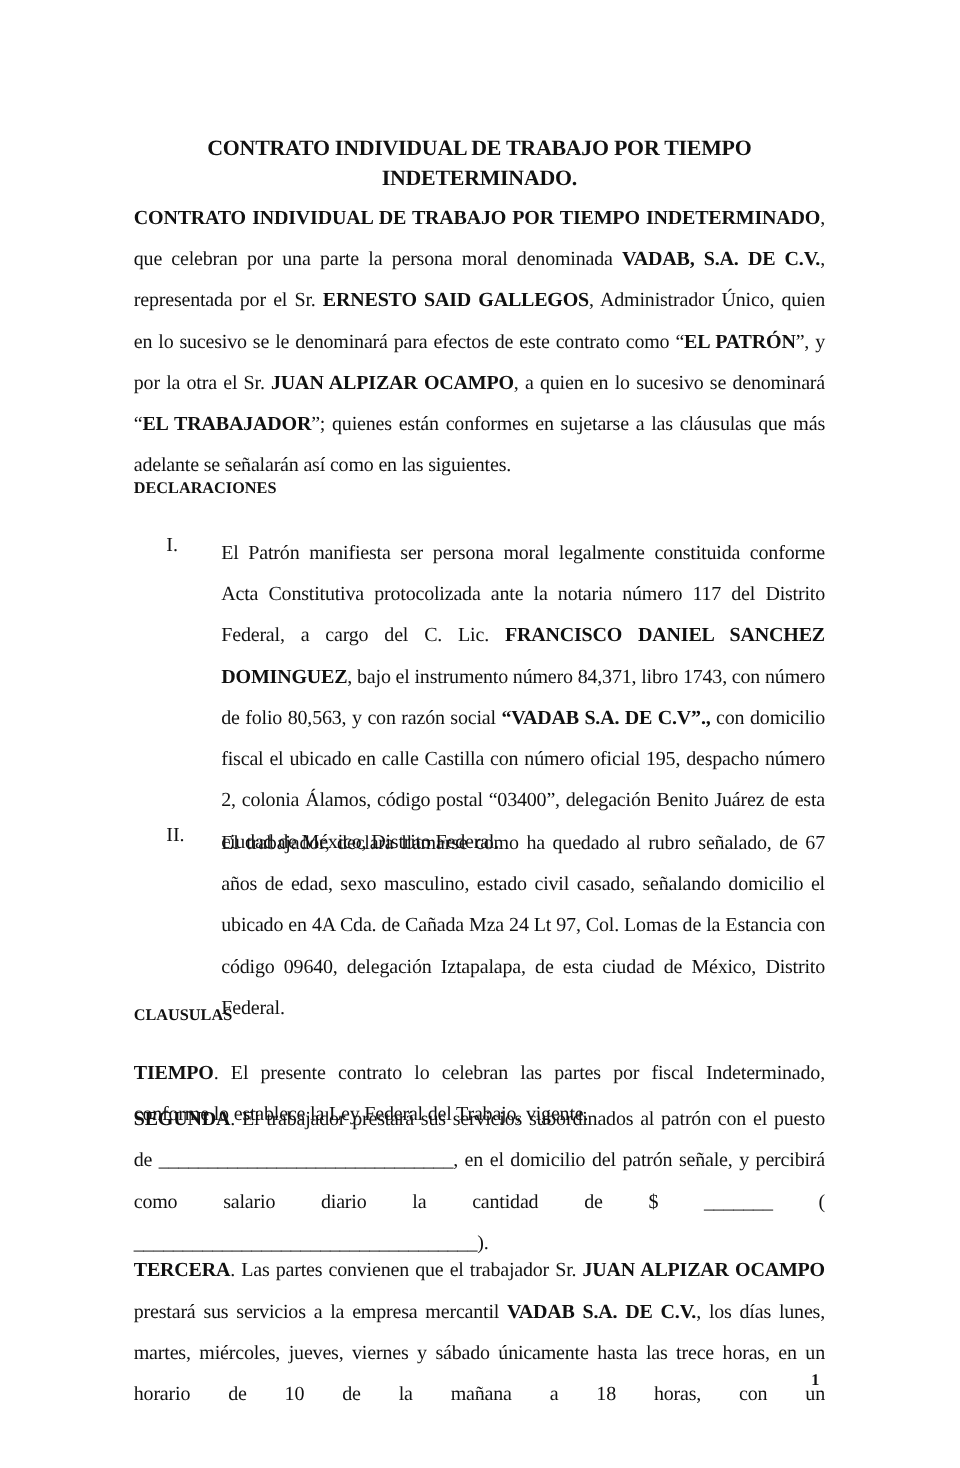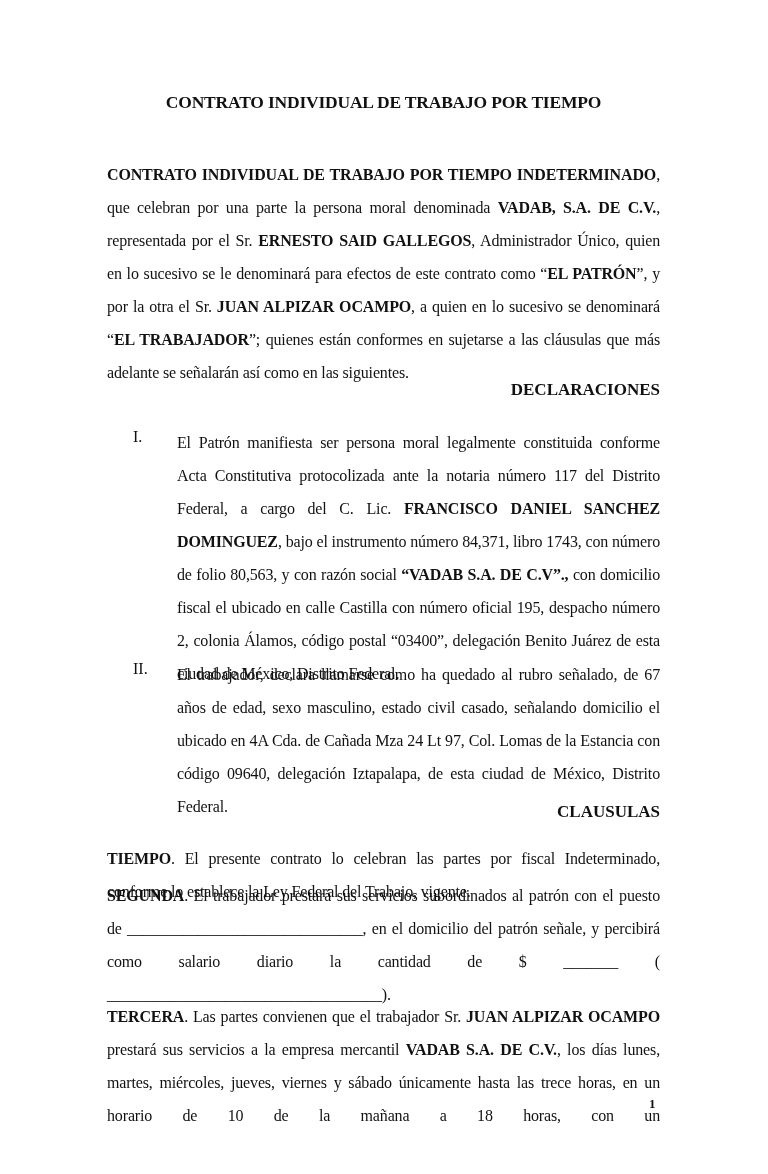--- a/index.html
+++ b/index.html
@@ -25,21 +25,21 @@
     .content {
       position: absolute;
       left: 107px;
       width: 553px;
       top: 0;
     }
     .title {
       position: absolute;
       left: 0;
       width: 553px;
-      top: 90px;
+      top: 106px;
       text-align: center;
       font-weight: bold;
       font-size: 17.5px;
       line-height: 24px;
       letter-spacing: -0.2px;
     }
     .title span { display: block; }
     .para {
       position: absolute;
       left: 0;
@@ -48,23 +48,23 @@
       line-height: 33px;
       text-align: justify;
       text-align-last: left;
       letter-spacing: -0.15px;
     }
     .para b { font-weight: bold; }
     .section-heading {
       position: absolute;
       left: 0;
       width: 553px;
-      text-align: right;
+      text-align: left;
       font-weight: bold;
-      font-size: 17px;
+      font-size: 13px;
       line-height: 24px;
     }
     .decl {
       position: absolute;
       left: 0;
       width: 553px;
     }
     .decl .num {
       position: absolute;
       left: 26px;
@@ -93,20 +93,21 @@
     }
   </style>
 </head>
 <body>
 
 <div class="page">
   <div class="content">
 
     <div class="title">
       <span>CONTRATO  INDIVIDUAL  DE TRABAJO POR TIEMPO</span>
+      <span>INDETERMINADO.</span>
     </div>
 
     <div class="para" style="top:158px;"><b>CONTRATO INDIVIDUAL DE TRABAJO POR TIEMPO INDETERMINADO</b><span>, que celebran por una parte la persona moral denominada </span><b>VADAB, S.A. DE C.V.</b><span>, representada por el Sr. </span><b>ERNESTO SAID GALLEGOS</b><span>, Administrador Único, quien en lo sucesivo se le denominará para efectos de este contrato como “</span><b>EL PATRÓN</b><span>”, y por la otra el Sr. </span><b>JUAN ALPIZAR OCAMPO</b><span>, a quien en lo sucesivo se denominará “</span><b>EL TRABAJADOR</b><span>”; quienes están conformes en sujetarse a las cláusulas que más adelante se señalarán así como en las siguientes.</span></div>
 
     <div class="section-heading" style="top:378px;">DECLARACIONES</div>
 
     <div class="decl" style="top:425px;">
       <div class="num">I.</div>
       <div class="body"><span>El Patrón manifiesta ser persona moral legalmente constituida conforme Acta Constitutiva protocolizada ante la notaria número 117 del Distrito Federal, a cargo del C. Lic. </span><b>FRANCISCO DANIEL SANCHEZ DOMINGUEZ</b><span>, bajo el instrumento número 84,371, libro 1743, con número de folio 80,563, y con razón social </span><b>“VADAB S.A. DE C.V”.,</b><span> con domicilio fiscal el ubicado en calle Castilla con número oficial 195, despacho número 2, colonia Álamos, código postal “03400”, delegación Benito Juárez de esta ciudad de México, Distrito Federal.</span></div>
     </div>

